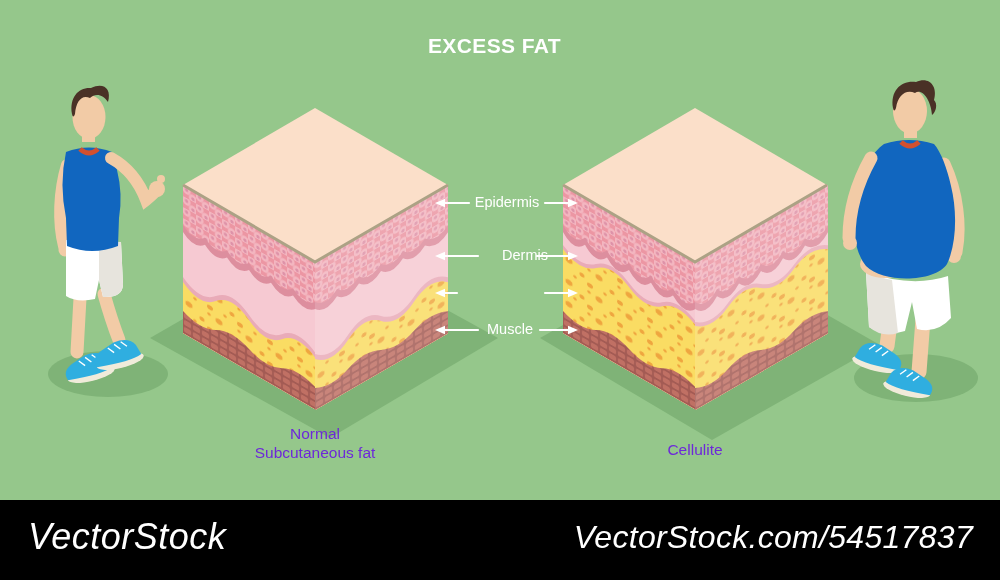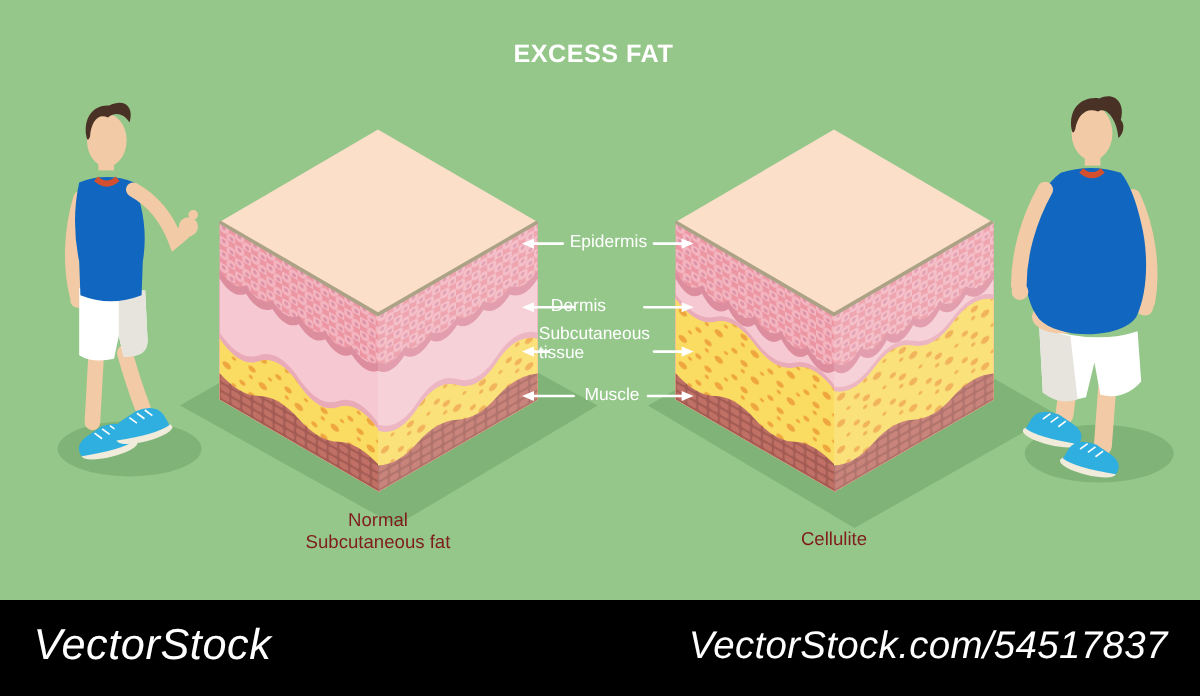--- a/index.html
+++ b/index.html
@@ -8,26 +8,26 @@
     background:#95C78B;
     font-family:"Liberation Sans",sans-serif;
   }
   .art{position:absolute;left:0;top:0;}
   .title{
     position:absolute;left:0;top:33px;width:989px;text-align:center;
     color:#FFFFFF;font-size:21px;font-weight:bold;line-height:1.22;letter-spacing:.4px;
   }
   .layer-label{
     position:absolute;transform:translate(-50%,-50%);
-    color:#FFFFFF;font-size:14.5px;line-height:1.08;text-align:left;white-space:nowrap;
+    color:#FFFFFF;font-size:14.5px;line-height:1.08;text-align:right;white-space:nowrap;
   }
   .layer-label.wrap{white-space:normal;width:118px;}
   .caption{
     position:absolute;transform:translateX(-50%);
-    color:#7f1d1d;font-size:15.5px;line-height:1.25;text-align:center;white-space:nowrap;
+    color:#6d28d9;font-size:15.5px;line-height:1.25;text-align:center;white-space:nowrap;
   }
   .wm-bar{
     position:absolute;left:0;top:500px;width:1000px;height:80px;background:#000000;
     display:flex;align-items:center;justify-content:space-between;
     box-sizing:border-box;padding:0 27px 6px 28px;font-style:italic;
   }
   .wm-brand{color:#FFFFFF;font-size:36px;font-weight:500;letter-spacing:.5px;}
   .wm-code{color:#FFFFFF;font-size:32px;font-weight:400;letter-spacing:.3px;}
 </style>
 </head>
@@ -185,22 +185,21 @@
       <ellipse cx="910" cy="111" rx="17" ry="22.5" fill="#F2CBA6"></ellipse>
       <path d="M893,108 C890,90 902,80 916,82 C929,76 938,86 934,100 C938,104 936,112 932,115 C931,100 922,88 915,93 C906,89 898,95 896,108 Q894,113 893,108 Z" fill="#4A3126"></path>
     </g>
   </svg>
 
   <div class="title">
     <div>EXCESS FAT</div>
   </div>
 
   <div class="layer-label" style="left:507px;top:203px">Epidermis</div>
-  <div class="layer-label" style="left:482px;top:256px">Dermis</div>
-  <div class="layer-label wrap" style="left:508px;top:287px">Subcutaneous tissue</div>
+  <div class="layer-label" style="left:525px;top:256px">Dermis</div>
   <div class="layer-label" style="left:510px;top:330px">Muscle</div>
 
   <div class="caption" style="left:315px;top:424px">
     <div>Normal</div>
     <div>Subcutaneous fat</div>
   </div>
   <div class="caption" style="left:695px;top:440px">Cellulite</div>
 
   <div class="wm-bar">
     <div class="wm-brand">VectorStock</div>

